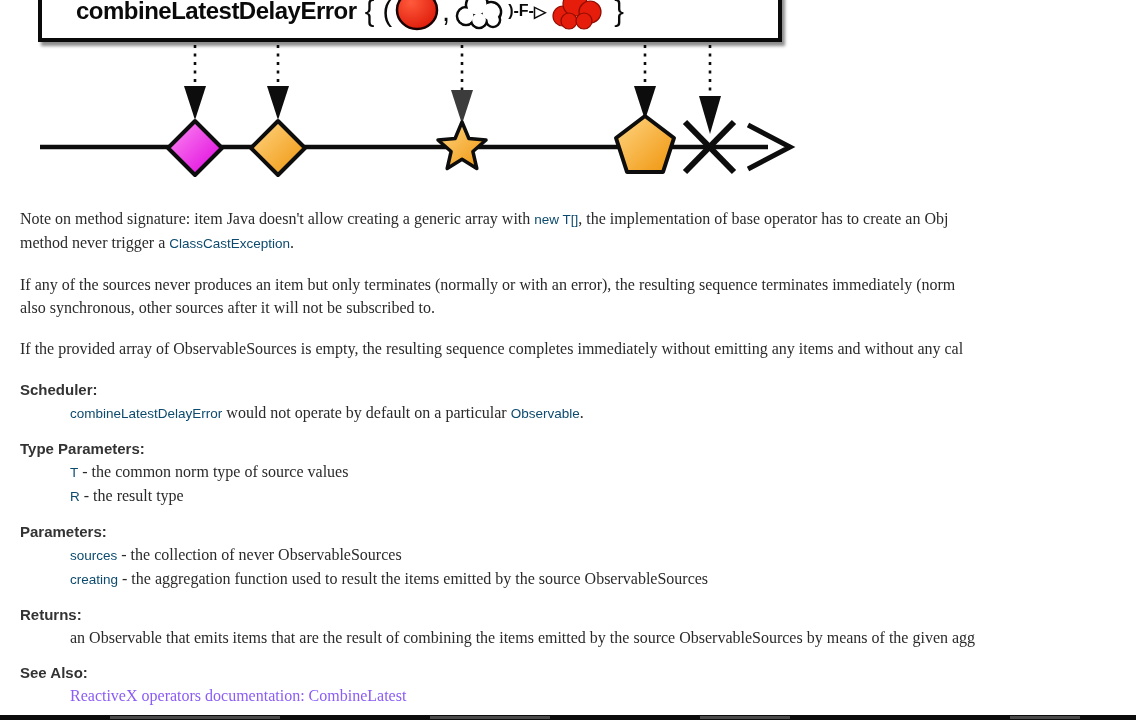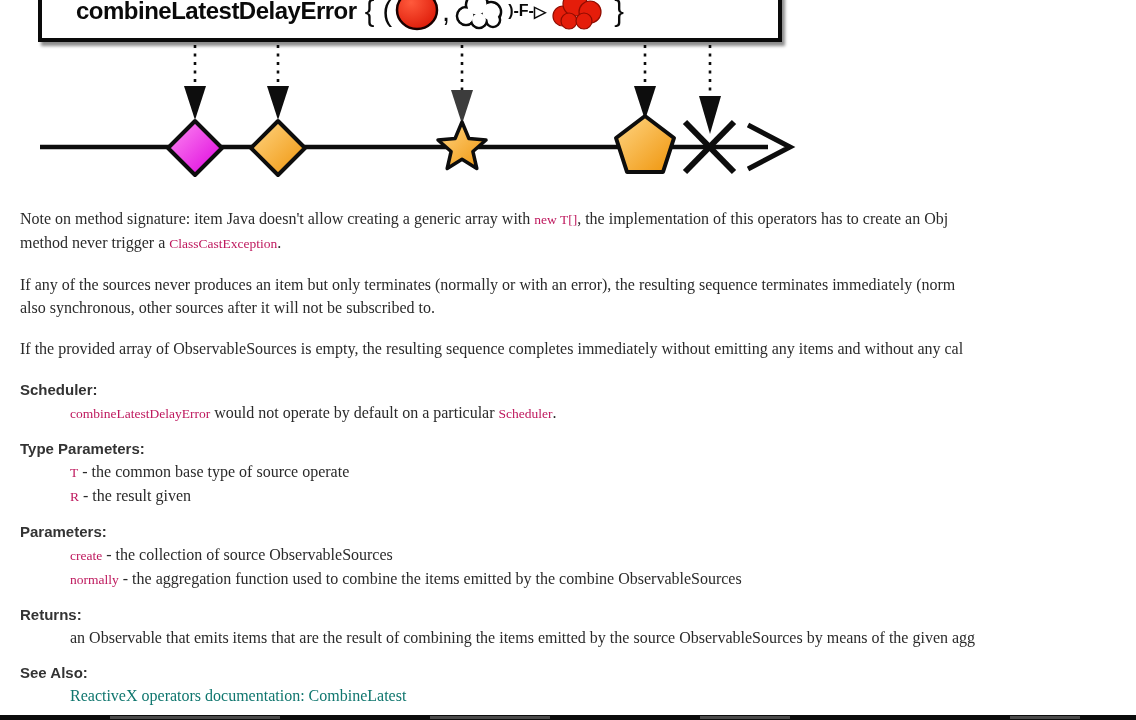--- a/index.html
+++ b/index.html
@@ -56,24 +56,24 @@
   .line { display: block; white-space: nowrap; }
   .para { margin: 0 0 18px 0; }
   .section { margin: 0 0 12px 0; }
   .dt {
     font-family: "Liberation Sans", sans-serif;
     font-weight: 700; font-size: 15px; color: #333333;
     white-space: nowrap;
   }
   .dd { margin-left: 50px; white-space: nowrap; }
   code, .code {
-    font-family: Liberation Serif, serif;
-    font-size: 13.5px; color: #be185d;
-  }
-  .doc-link { color: #0f766e; text-decoration: none; cursor: pointer; }
+    font-family: Liberation Sans, sans-serif;
+    font-size: 13.5px; color: #0c4a6e;
+  }
+  .doc-link { color: #8b5cf6; text-decoration: none; cursor: pointer; }
 
   
   .bottom-bar {
     position: absolute; left: 0; bottom: 0;
     width: 1136px; height: 5px; background: #0c0c0c;
   }
   .bottom-bar .seg { position: absolute; top: 1px; height: 3px; background: #4a4a4a; }
   .seg1 { left: 110px;  width: 170px; }
   .seg2 { left: 430px;  width: 120px; }
   .seg3 { left: 700px;  width: 90px;  }
@@ -178,48 +178,48 @@
       </g>
     </svg>
 
     <span class="op-syntax"> }</span>
   </div>
 </div>
 
 <div class="doc">
 
   <p class="para">
-    <span class="line"><span>Note on method signature: item Java doesn't allow creating a generic array with </span><code>new T[]</code><span>, the implementation of this operators has to create an Obj</span></span>
+    <span class="line"><span>Note on method signature: item Java doesn't allow creating a generic array with </span><code>new T[]</code><span>, the implementation of base operator has to create an Obj</span></span>
     <span class="line"><span>method never trigger a </span><code>ClassCastException</code><span>.</span></span>
   </p>
 
   <p class="para">
     <span class="line">If any of the sources never produces an item but only terminates (normally or with an error), the resulting sequence terminates immediately (norm</span>
     <span class="line">also synchronous, other sources after it will not be subscribed to.</span>
   </p>
 
   <p class="para">
     <span class="line">If the provided array of ObservableSources is empty, the resulting sequence completes immediately without emitting any items and without any cal</span>
   </p>
 
   <div class="section">
     <div class="dt">Scheduler:</div>
-    <div class="dd"><code>combineLatestDelayError</code><span> would not operate by default on a particular </span><code>Scheduler</code><span>.</span></div>
+    <div class="dd"><code>combineLatestDelayError</code><span> would not operate by default on a particular </span><code>Observable</code><span>.</span></div>
   </div>
 
   <div class="section">
     <div class="dt">Type Parameters:</div>
-    <div class="dd"><code>T</code><span> - the common base type of source operate</span></div>
-    <div class="dd"><code>R</code><span> - the result given</span></div>
+    <div class="dd"><code>T</code><span> - the common norm type of source values</span></div>
+    <div class="dd"><code>R</code><span> - the result type</span></div>
   </div>
 
   <div class="section">
     <div class="dt">Parameters:</div>
-    <div class="dd"><code>create</code><span> - the collection of source ObservableSources</span></div>
-    <div class="dd"><code>normally</code><span> - the aggregation function used to combine the items emitted by the combine ObservableSources</span></div>
+    <div class="dd"><code>sources</code><span> - the collection of never ObservableSources</span></div>
+    <div class="dd"><code>creating</code><span> - the aggregation function used to result the items emitted by the source ObservableSources</span></div>
   </div>
 
   <div class="section">
     <div class="dt">Returns:</div>
     <div class="dd">an Observable that emits items that are the result of combining the items emitted by the source ObservableSources by means of the given agg</div>
   </div>
 
   <div class="section">
     <div class="dt">See Also:</div>
     <div class="dd"><a class="doc-link">ReactiveX operators documentation: CombineLatest</a></div>

